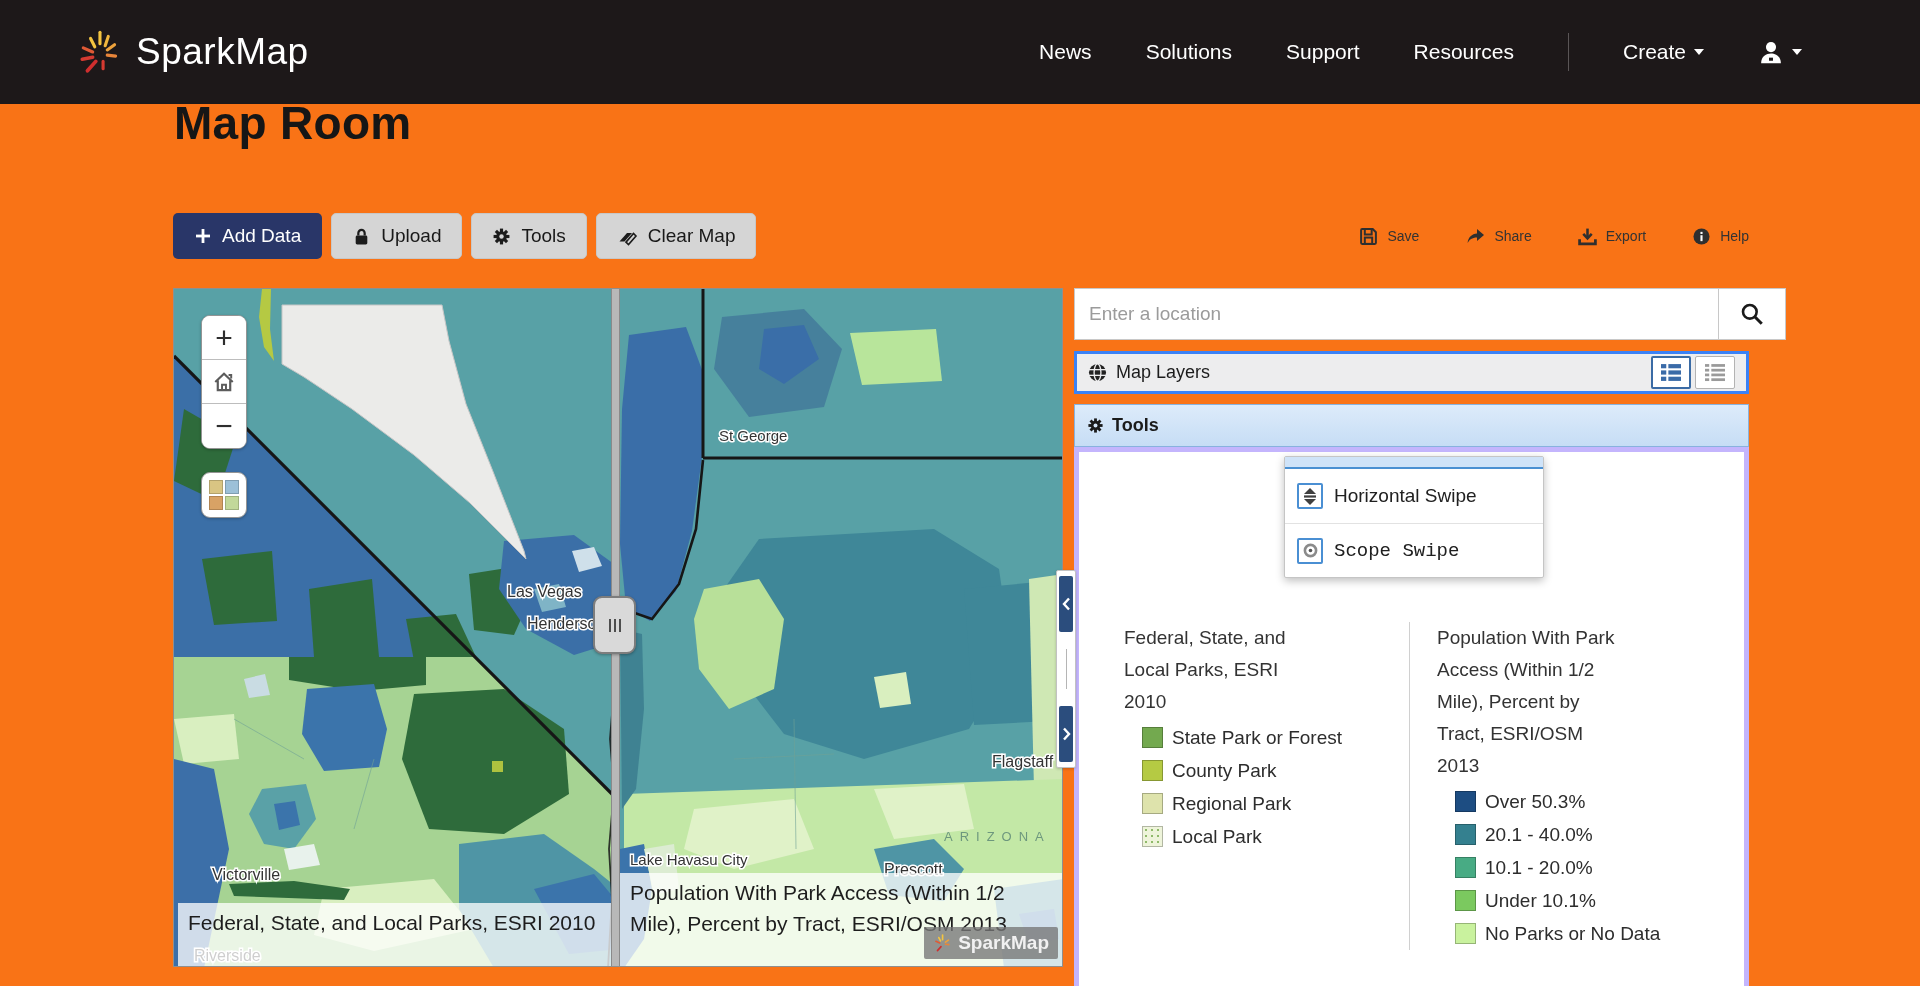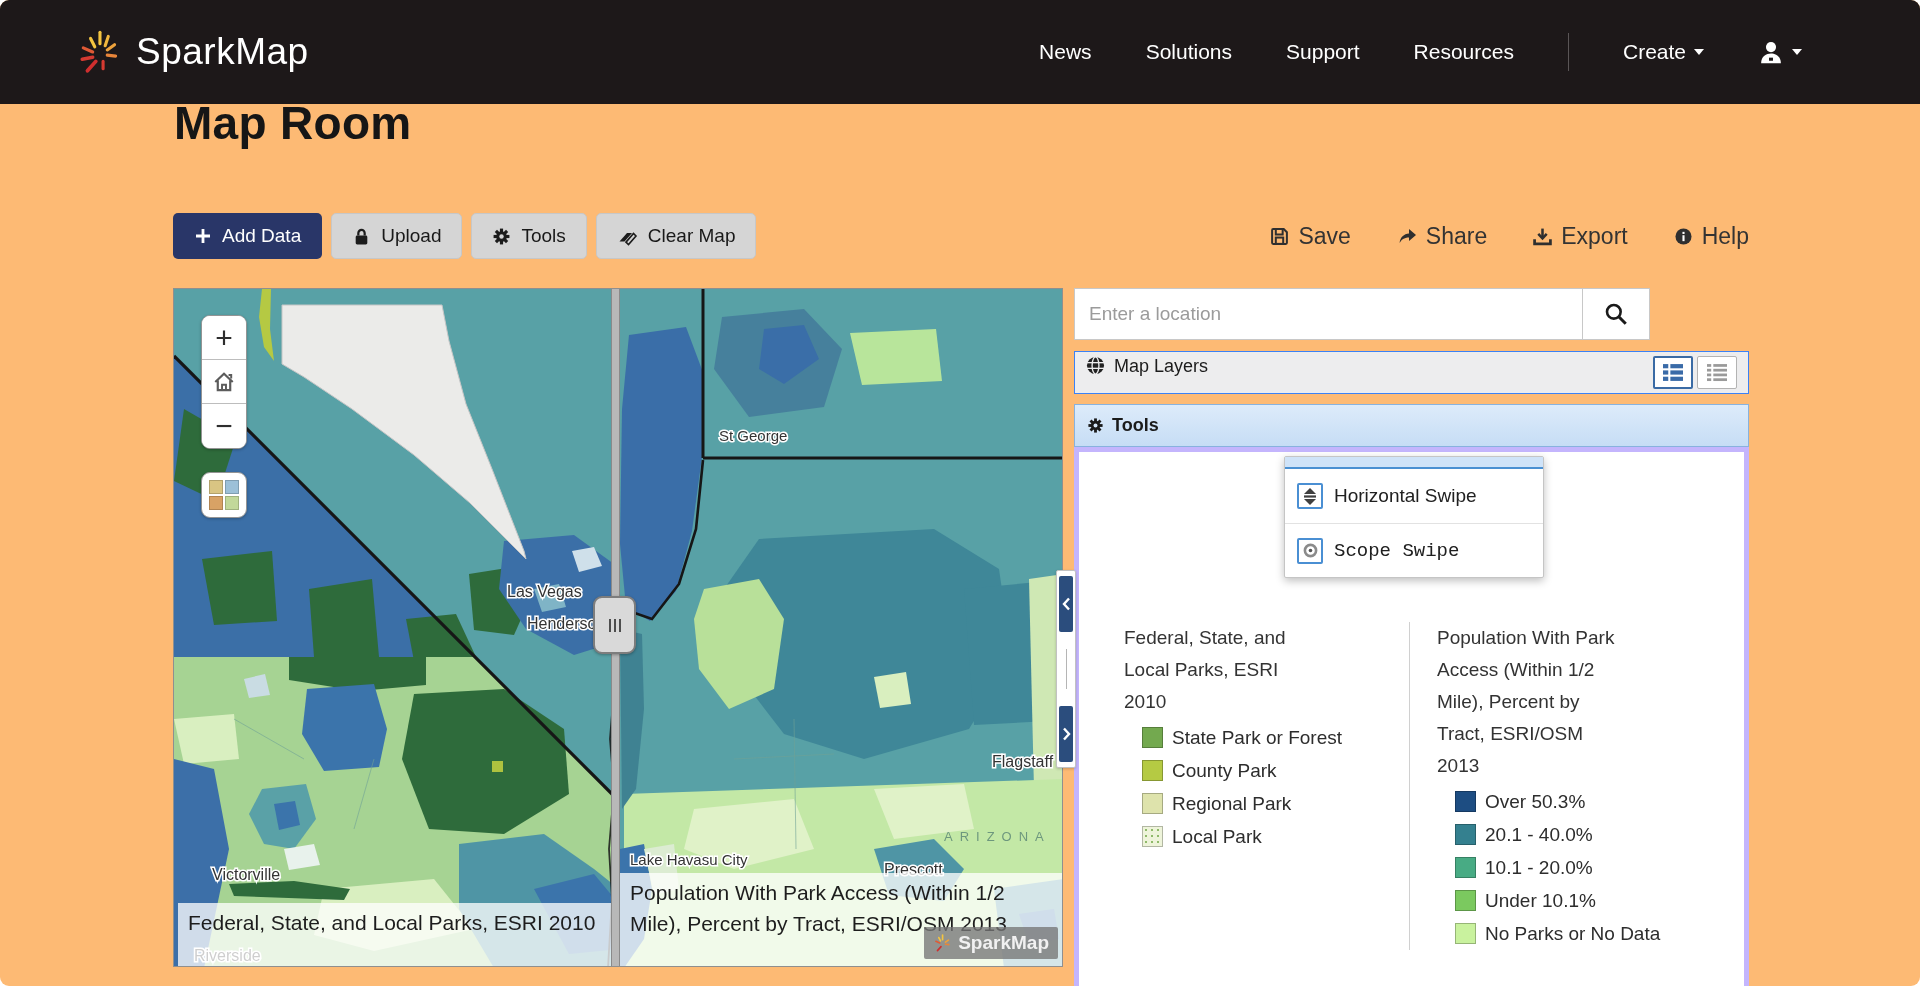--- a/index.html
+++ b/index.html
@@ -1,36 +1,36 @@
 <!DOCTYPE html>
 <html><head>
 <meta charset="utf-8">
 <style>
   * { margin:0; padding:0; box-sizing:border-box; }
   html,body { background:#fff; }
   body { font-family:"Liberation Sans", sans-serif; }
-  .canvas { position:relative; width:1920px; height:986px; background:#fdba74; overflow:hidden;border-radius:9px; }
+  .canvas { position:relative; width:1920px; height:986px; background:#f97316; overflow:hidden; }
 
   
   .topnav { position:absolute; left:0; top:0; width:1920px; height:104px; background:#1d1819; display:flex; align-items:center; }
   .brand { display:flex; align-items:center; gap:10px; margin-left:76px; cursor:pointer; }
   .brand-name { color:#fff; font-size:37px; font-weight:400; letter-spacing:.5px; }
   .navlinks { position:absolute; right:118px; top:0; height:104px; display:flex; align-items:center; gap:54px; }
   .navlinks a { color:#fff; font-size:21px; text-decoration:none; cursor:pointer; display:flex; align-items:center;text-align:right; }
   .navdiv { width:1px; height:38px; background:#5a5556; }
   .caret { display:inline-block; width:0; height:0; border-left:5px solid transparent; border-right:5px solid transparent; border-top:6px solid #fff; margin-left:8px; }
 
   
   .page-title { position:absolute; left:174px; top:96px; font-size:46px; font-weight:600; color:#161616; letter-spacing:.3px; }
   .btn-row { position:absolute; left:173px; top:213px; display:flex; gap:9px; }
   .btn { height:46px; display:flex; align-items:center; gap:10px; padding:0 20px; border-radius:5px; font-size:19px; cursor:pointer; border:1px solid transparent; }
   .btn-primary { background:#293668; color:#fff; }
   .btn-gray { background:#d5d5d5; color:#191919; border-color:#c7c7c7; }
   .actions { position:absolute; right:171px; top:213px; height:46px; display:flex; align-items:center; gap:46px; }
-  .action { display:flex; align-items:center; gap:9px; font-size:23px; color:#333; cursor:pointer; }
+  .action { display:flex; align-items:center; gap:9px; font-size:14px; color:#333; cursor:pointer; }
 
   
   .map { position:absolute; left:173px; top:288px; width:890px; height:679px; border:1px solid #8f8f8f; overflow:hidden; background:#58a1a6; }
   .map svg.basemap { position:absolute; left:0; top:0; }
   .city { font-size:15px; fill:#333; stroke:#ffffff; stroke-width:3px; paint-order:stroke; font-family:"Liberation Sans",sans-serif; }
   .city-lg { font-size:16px; }
   .state-label { font-size:13px; fill:#5f8a77; letter-spacing:7px; stroke:none; opacity:.85; }
 
   .swipe-bar { position:absolute; left:437px; top:0; width:9px; height:679px; background:#b8b8b8; border-left:1px solid #8a8a8a; border-right:1px solid #8a8a8a; z-index:6; cursor:ew-resize; }
   .swipe-handle { position:absolute; left:419px; top:307px; width:43px; height:58px; background:#d9d9d9; border:2px solid #7d7d7d; border-radius:9px; z-index:7; display:flex; align-items:center; justify-content:center; gap:3px; cursor:ew-resize; box-shadow:0 1px 3px rgba(0,0,0,.3); }
@@ -49,26 +49,26 @@
   .watermark { position:absolute; right:4px; bottom:7px; height:32px; background:rgba(118,118,118,.78); border-radius:2px; display:flex; align-items:center; gap:5px; padding:0 9px; z-index:6; }
   .watermark span { color:#f1f1f1; font-size:19px; font-weight:600; }
 
   
   .collapse-strip { position:absolute; left:1056px; top:570px; width:20px; height:198px; background:#fff; border:1px solid #c2c2c2; border-radius:2px; z-index:9; display:flex; flex-direction:column; align-items:center; justify-content:space-between; padding:5px 0; box-shadow:0 1px 3px rgba(0,0,0,.2); }
   .collapse-btn { width:14px; height:56px; background:#2b4d7d; border-radius:2px; display:flex; align-items:center; justify-content:center; cursor:pointer; }
   .collapse-strip .mid { width:1px; height:40px; background:#b5b5b5; }
 
   
   .panel { position:absolute; left:1074px; top:288px; width:675px; height:679px; }
-  .search-row { position:absolute; left:0; top:0; width:576px; height:52px; display:flex; }
+  .search-row { position:absolute; left:0; top:0; width:712px; height:52px; display:flex; }
   .search-input { flex:1; height:52px; border:1px solid #c8c8c8; border-right:none; font-size:19px; padding:0 14px; color:#333; outline:none; font-family:"Liberation Sans",sans-serif; }
   .search-input::placeholder { color:#9b9b9b; }
   .search-btn { width:68px; height:52px; background:#fff; border:1px solid #c8c8c8; display:flex; align-items:center; justify-content:center; cursor:pointer; }
 
-  .layers-bar { position:absolute; left:0; top:63px; width:675px; height:43px; background:#ededee; border:1px solid #3b82f6; display:flex; padding:4px 11px; }
+  .layers-bar { position:absolute; left:0; top:63px; width:675px; height:43px; background:#ededee; border:3px solid #3b82f6; display:flex; align-items:center; padding:4px 11px; }
   .layers-bar .lbl { font-size:18px; color:#1c1c1c; margin-left:9px; }
   .viewtoggles { margin-left:auto; display:flex; gap:4px; }
   .vt { width:40px; height:33px; background:#fff; display:flex; align-items:center; justify-content:center; cursor:pointer; border-radius:2px; }
   .vt-active { border:2px solid #3a6ba5; }
   .vt-idle { border:1px solid #b3b3b3; }
 
   .tools-bar { position:absolute; left:0; top:116px; width:675px; height:43px; background:linear-gradient(#ddebfa,#c6ddf5); border:1px solid #88b2de; display:flex; align-items:center; padding:0 12px; cursor:pointer; }
   .tools-bar .lbl { font-size:18px; font-weight:700; color:#1b1b1b; margin-left:8px; }
 
   .tools-content { position:absolute; left:0; top:159px; width:675px; height:657px; background:#fff; border:5px solid #c4b5fd; }

